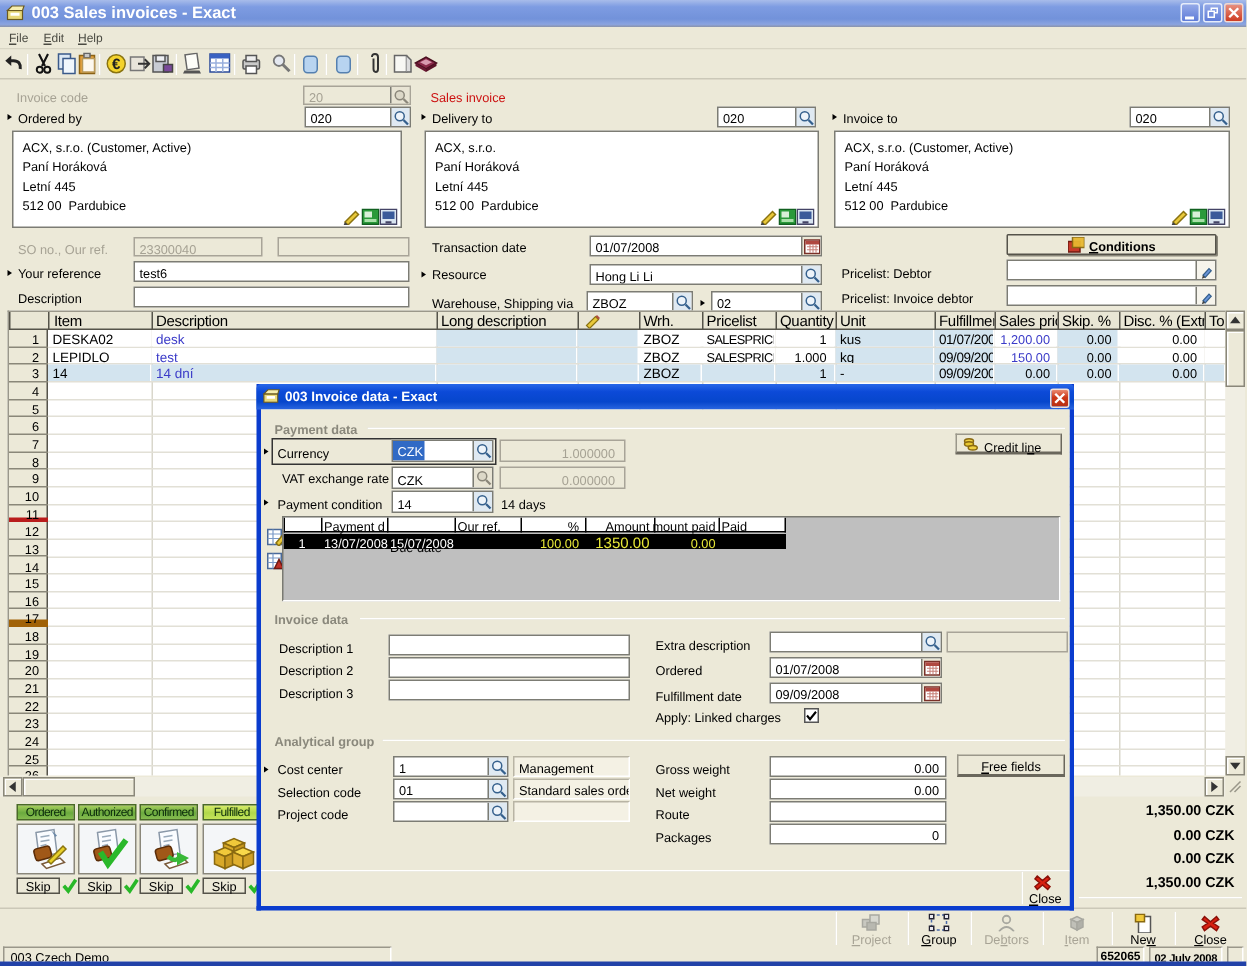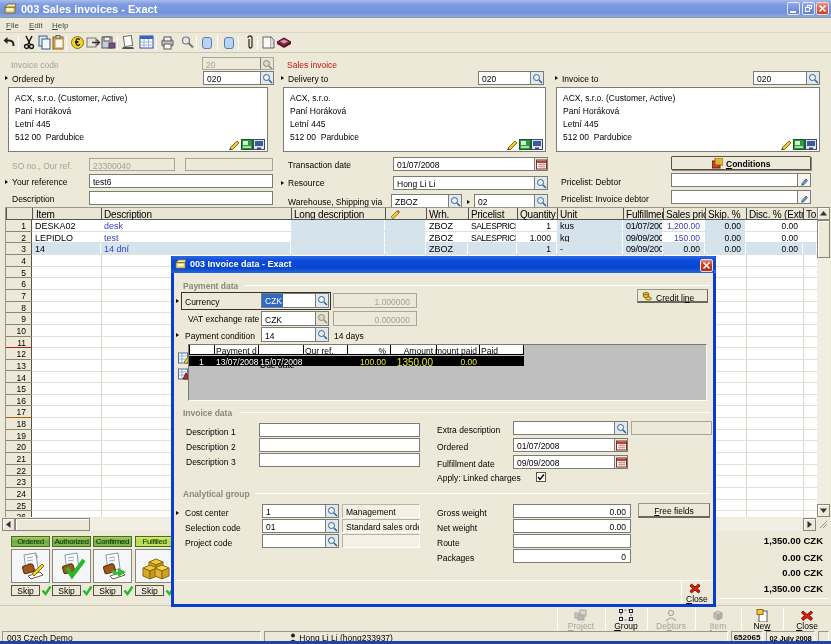--- a/index.html
+++ b/index.html
@@ -313,39 +313,39 @@
     </div>
 <div class="ab" style="left:0;top:93.5px;width:26px;height:11.65px;border-bottom:1px solid #8a8779;">
       <div class="num" style="right:6px;top:1px;width:18px;font-size:8.5px;">8</div>
     </div>
 <div class="ab" style="left:0;top:105.2px;width:26px;height:11.65px;border-bottom:1px solid #8a8779;">
       <div class="num" style="right:6px;top:1px;width:18px;font-size:8.5px;">9</div>
     </div>
 <div class="ab" style="left:0;top:116.9px;width:26px;height:11.65px;border-bottom:1px solid #8a8779;">
       <div class="num" style="right:6px;top:1px;width:18px;font-size:8.5px;">10</div>
     </div>
-<div class="ab" style="left:0;top:128.5px;width:26px;height:11.65px;border-bottom:1px solid #b91c1c;">
+<div class="ab" style="left:0;top:128.5px;width:26px;height:11.65px;border-bottom:3px solid #b91c1c;">
       <div class="num" style="right:6px;top:1px;width:18px;font-size:8.5px;">11</div>
     </div>
 <div class="ab" style="left:0;top:140.2px;width:26px;height:11.65px;border-bottom:1px solid #8a8779;">
       <div class="num" style="right:6px;top:1px;width:18px;font-size:8.5px;">12</div>
     </div>
 <div class="ab" style="left:0;top:151.8px;width:26px;height:11.65px;border-bottom:1px solid #8a8779;">
       <div class="num" style="right:6px;top:1px;width:18px;font-size:8.5px;">13</div>
     </div>
 <div class="ab" style="left:0;top:163.5px;width:26px;height:11.65px;border-bottom:1px solid #8a8779;">
       <div class="num" style="right:6px;top:1px;width:18px;font-size:8.5px;">14</div>
     </div>
 <div class="ab" style="left:0;top:175.1px;width:26px;height:11.65px;border-bottom:1px solid #8a8779;">
       <div class="num" style="right:6px;top:1px;width:18px;font-size:8.5px;">15</div>
     </div>
 <div class="ab" style="left:0;top:186.8px;width:26px;height:11.65px;border-bottom:1px solid #8a8779;">
       <div class="num" style="right:6px;top:1px;width:18px;font-size:8.5px;">16</div>
     </div>
-<div class="ab" style="left:0;top:198.4px;width:26px;height:11.65px;border-bottom:1px solid #a16207;">
+<div class="ab" style="left:0;top:198.4px;width:26px;height:11.65px;border-bottom:5px solid #a16207;">
       <div class="num" style="right:6px;top:1px;width:18px;font-size:8.5px;">17</div>
     </div>
 <div class="ab" style="left:0;top:210.1px;width:26px;height:11.65px;border-bottom:1px solid #8a8779;">
       <div class="num" style="right:6px;top:1px;width:18px;font-size:8.5px;">18</div>
     </div>
 <div class="ab" style="left:0;top:221.7px;width:26px;height:11.65px;border-bottom:1px solid #8a8779;">
       <div class="num" style="right:6px;top:1px;width:18px;font-size:8.5px;">19</div>
     </div>
 <div class="ab" style="left:0;top:233.3px;width:26px;height:11.65px;border-bottom:1px solid #8a8779;">
       <div class="num" style="right:6px;top:1px;width:18px;font-size:8.5px;">20</div>
@@ -617,24 +617,20 @@
     </div>
 <div class="ab" style="left:783px;top:3px;width:48px;height:22px;text-align:center;color:#000;">
       <div style="height:12px;"><svg width="14" height="13" viewBox="0 0 14 13">
           <path d="M3 2 L7 5.5 L11 2 L12.5 4 L9 6.5 L12.5 9 L11 11.5 L7 8.5 L3 11.5 L1.5 9 L5 6.5 L1.5 4 Z" fill="#d82010" stroke="#8a1008"></path>
         </svg></div>
       <div style="font-size:8.5px;"><span class="u">C</span>lose</div>
     </div>
 </div>
 <div class="ab" style="left:0;top:631px;width:831px;height:11px;background:#ece9d8;">
 <div class="ab" style="left:2px;top:0px;width:259px;height:11px;border:1px solid;border-color:#9a978a #fff #fff #9a978a;font-size:8.5px;padding:1px 4px 0 4px;white-space:nowrap;overflow:hidden;">003 Czech Demo</div>
-<div class="ab" style="left:264px;top:0px;width:464px;height:11px;border:1px solid;border-color:#9a978a #fff #fff #9a978a;font-size:8.5px;padding:1px 4px 0 4px;white-space:nowrap;overflow:hidden;"><span style="margin-left:20px"><svg width="8" height="9" viewBox="0 0 8 9" style="vertical-align:-1px">
-          <circle cx="4" cy="2.5" r="2" fill="#222"></circle>
-          <path d="M0.5 9 Q4 4.5 7.5 9 Z" fill="#222"></path>
-        </svg>  Hong Li Li (hong233937)</span></div>
 <div class="ab" style="left:731px;top:0px;width:32px;height:11px;border:1px solid;border-color:#9a978a #fff #fff #9a978a;font-size:8px;font-weight:bold;text-align:center;padding-top:1px;overflow:hidden;">652065</div>
 <div class="ab" style="left:766px;top:0px;width:49px;height:11px;border:1px solid;border-color:#9a978a #fff #fff #9a978a;font-size:7.5px;letter-spacing:-0.2px;font-weight:bold;text-align:center;padding-top:2px;overflow:hidden;">02 July 2008</div>
 <div class="ab" style="left:818px;top:0px;width:11px;height:11px;border:1px solid;border-color:#9a978a #fff #fff #9a978a;font-size:8.5px;padding:1px 4px 0 4px;white-space:nowrap;overflow:hidden;"></div>
 </div>
 <div class="ab" style="left:0;top:641px;width:831px;height:3px;background:#2242a8;"></div>
 <div class="ab" style="left:171px;top:256px;width:545px;height:351px;">
 <div class="ab" style="left:0;top:0;width:545px;height:351px;border:3px solid #0a3cce;border-top:none;"></div>
 <div class="ab" style="left:0;top:0;width:545px;height:17px;background:linear-gradient(180deg,#2a68e8 0%,#0c4ad8 30%,#0646cc 70%,#2a66e0 100%);border-radius:3px 3px 0 0;">
 <svg class="ab" style="left:4px;top:2px" width="12" height="12" viewBox="0 0 13 13">
         <rect x="1" y="5" width="10" height="6" fill="#e8d87a" stroke="#6b5a20" stroke-width="0.8"></rect>

